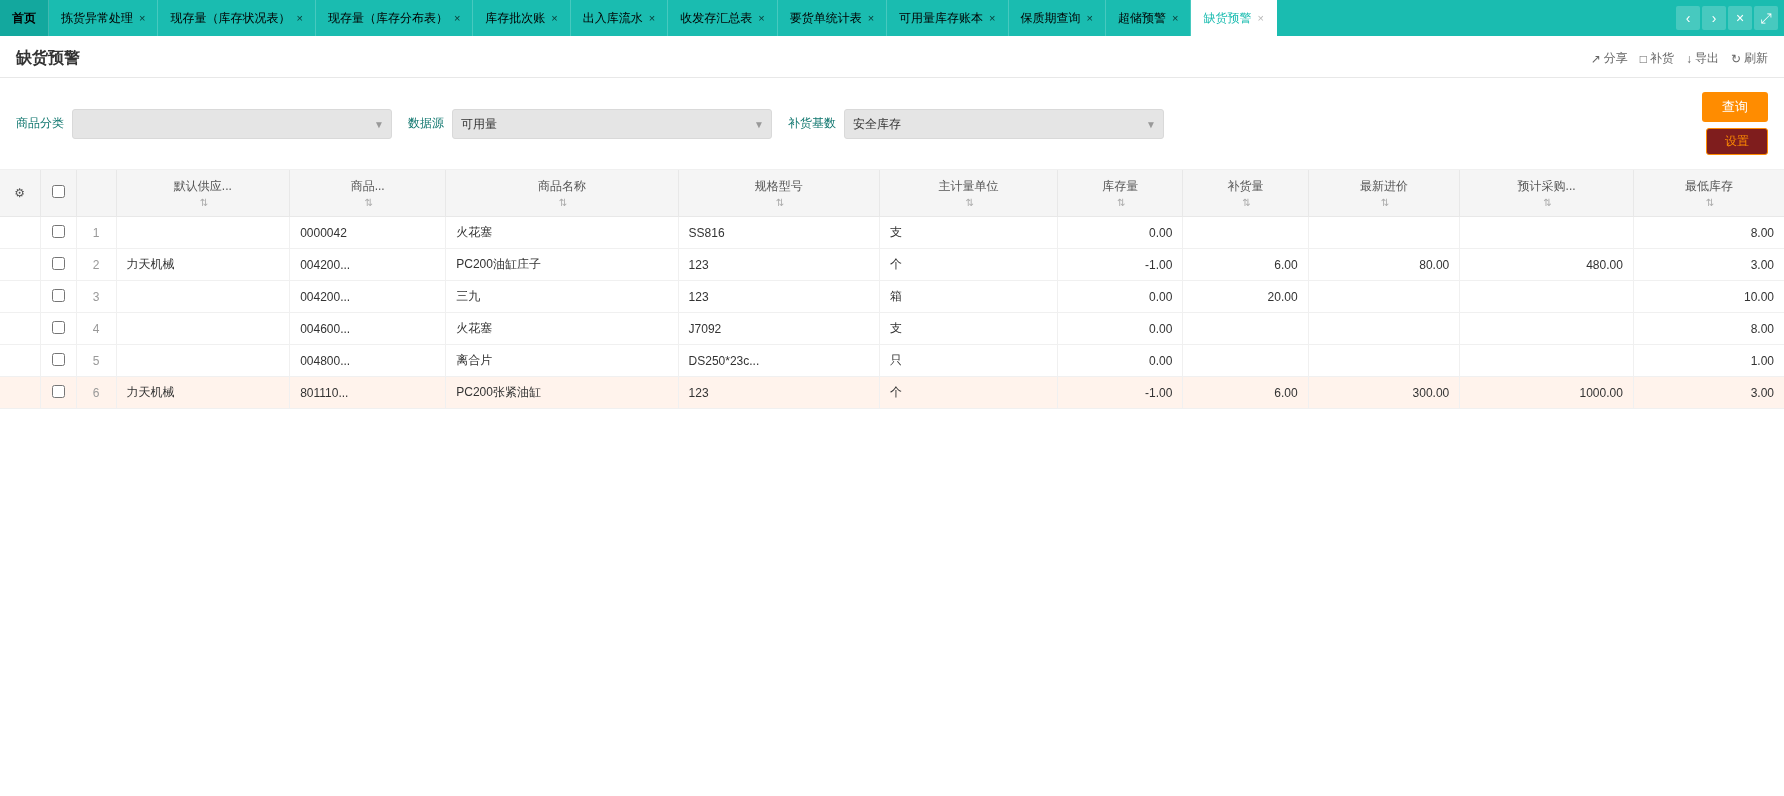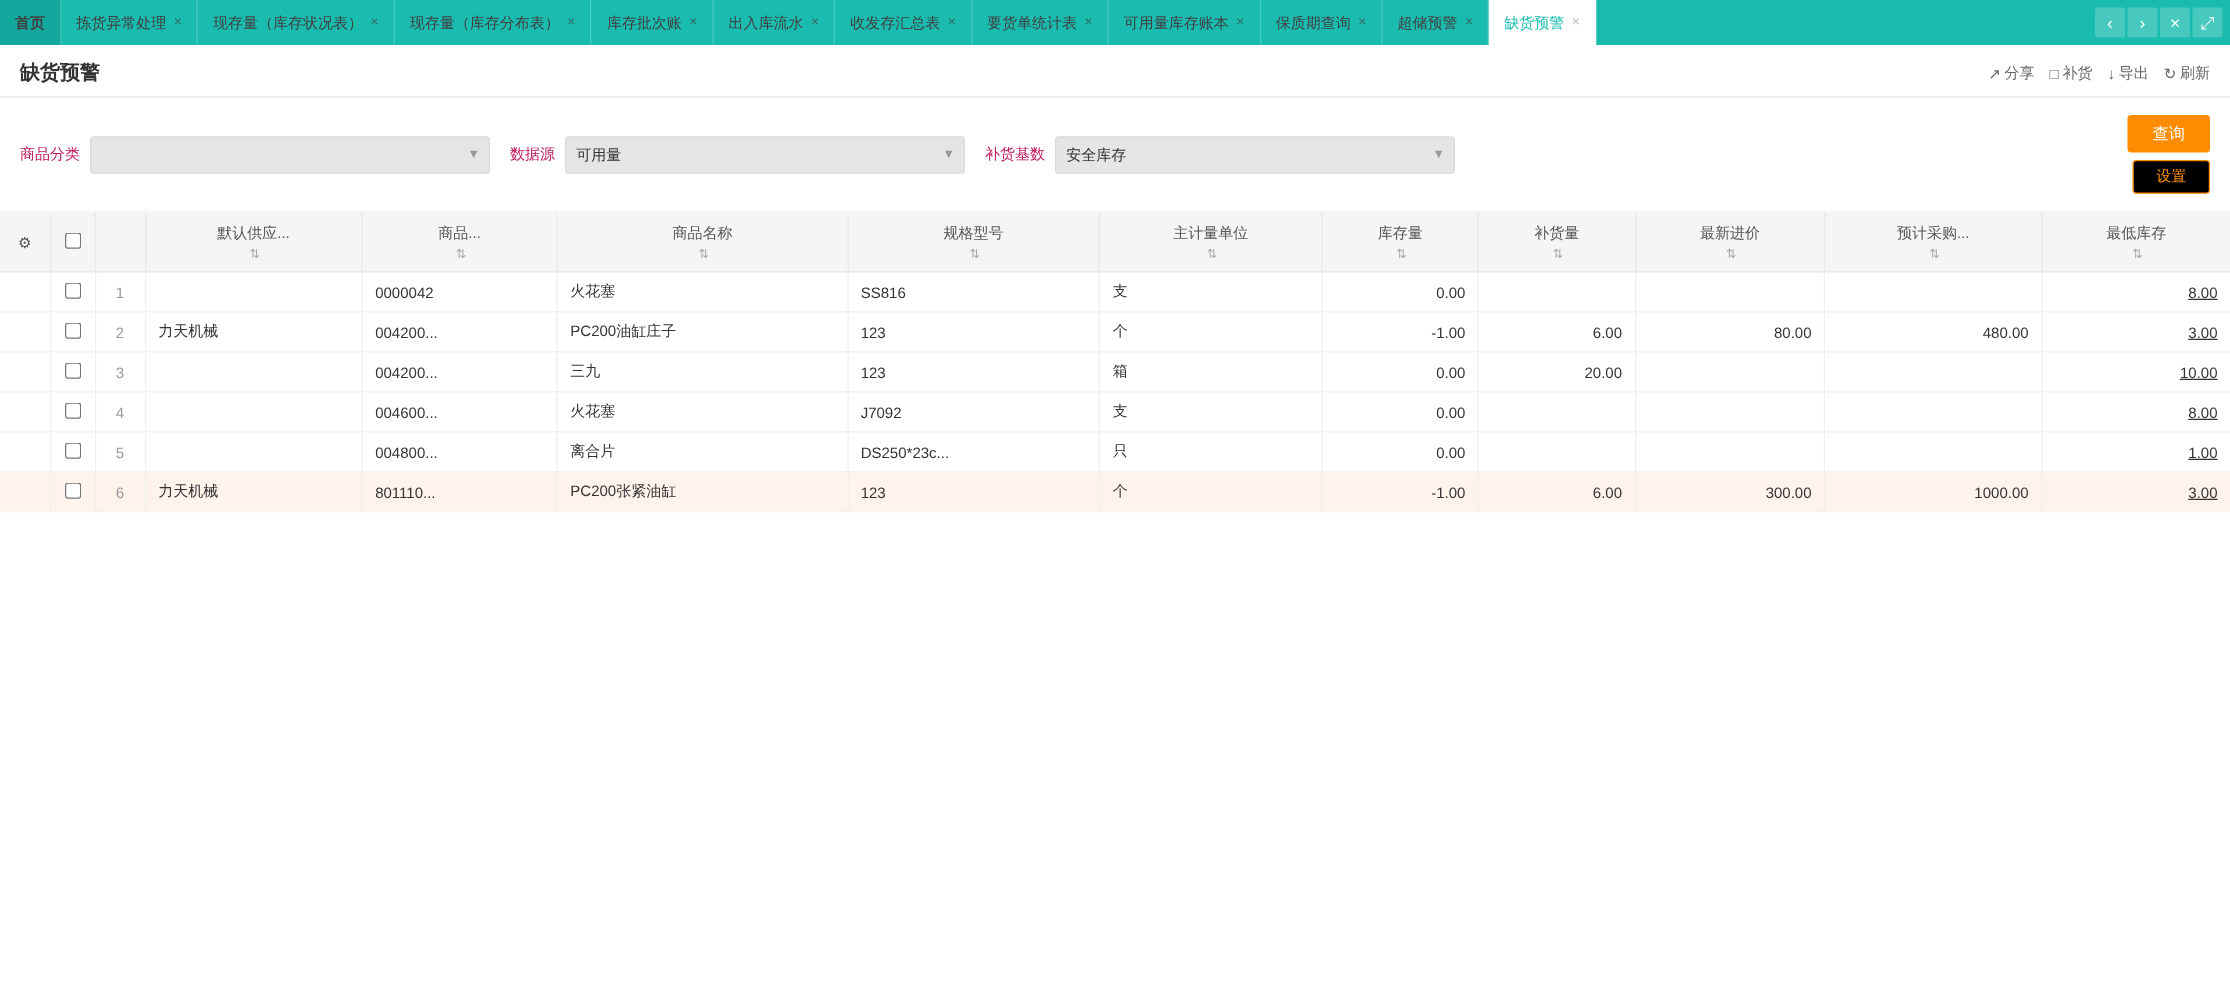--- a/index.html
+++ b/index.html
@@ -11,21 +11,21 @@
       background: #1abcb0;
       height: 36px;
       align-items: center;
       overflow: hidden;
     }
     .nav-tab {
       display: flex;
       align-items: center;
       padding: 0 12px;
       height: 100%;
-      color: #404040;
+      color: #000000;
       cursor: pointer;
       white-space: nowrap;
       font-size: 12px;
       border-right: 1px solid rgba(255,255,255,0.2);
       position: relative;
     }
     .nav-tab.active {
       background: #fff;
       color: #1abcb0;
     }
@@ -107,21 +107,21 @@
       padding: 14px 16px;
       gap: 16px;
       border-bottom: 1px solid #f0f0f0;
     }
     .filter-group {
       display: flex;
       align-items: center;
       gap: 8px;
     }
     .filter-label {
-      color: #be185d;
+      color: #0f766e;
       white-space: nowrap;
       font-size: 12px;
     }
     .filter-select {
       width: 320px;
       height: 30px;
       border: 1px solid #d9d9d9;
       border-radius: 3px;
       padding: 0 28px 0 8px;
       font-size: 12px;
@@ -153,21 +153,21 @@
     .btn-query {
       background: #ff8c00;
       color: #fff;
       border: none;
       padding: 6px 20px;
       border-radius: 3px;
       cursor: pointer;
       font-size: 13px;
     }
     .btn-settings {
-      background: #000000;
+      background: #7f1d1d;
       color: #ff8c00;
       border: 1px solid #ff8c00;
       padding: 4px 18px;
       border-radius: 3px;
       cursor: pointer;
       font-size: 12px;
     }
 
     
     .table-wrap {
@@ -196,21 +196,21 @@
     tbody tr {
       border-bottom: 1px solid #f0f0f0;
     }
     tbody tr.highlighted { background: #fff3ec; }
     tbody td {
       padding: 7px 10px;
       color: #333;
       border-right: 1px solid #f0f0f0;
       white-space: nowrap;
     }
-    tbody td:last-child { border-right: none; text-decoration: underline; }
+    tbody td:last-child { border-right: none; }
     .col-index { width: 40px; text-align: center; color: #999; }
     .col-check { width: 36px; text-align: center; }
     .col-num { text-align: right; }
 
     .sort-icon { color: #aaa; margin-left: 2px; font-size: 10px; }
     .settings-icon-cell {
       width: 36px;
       text-align: center;
     }
 

